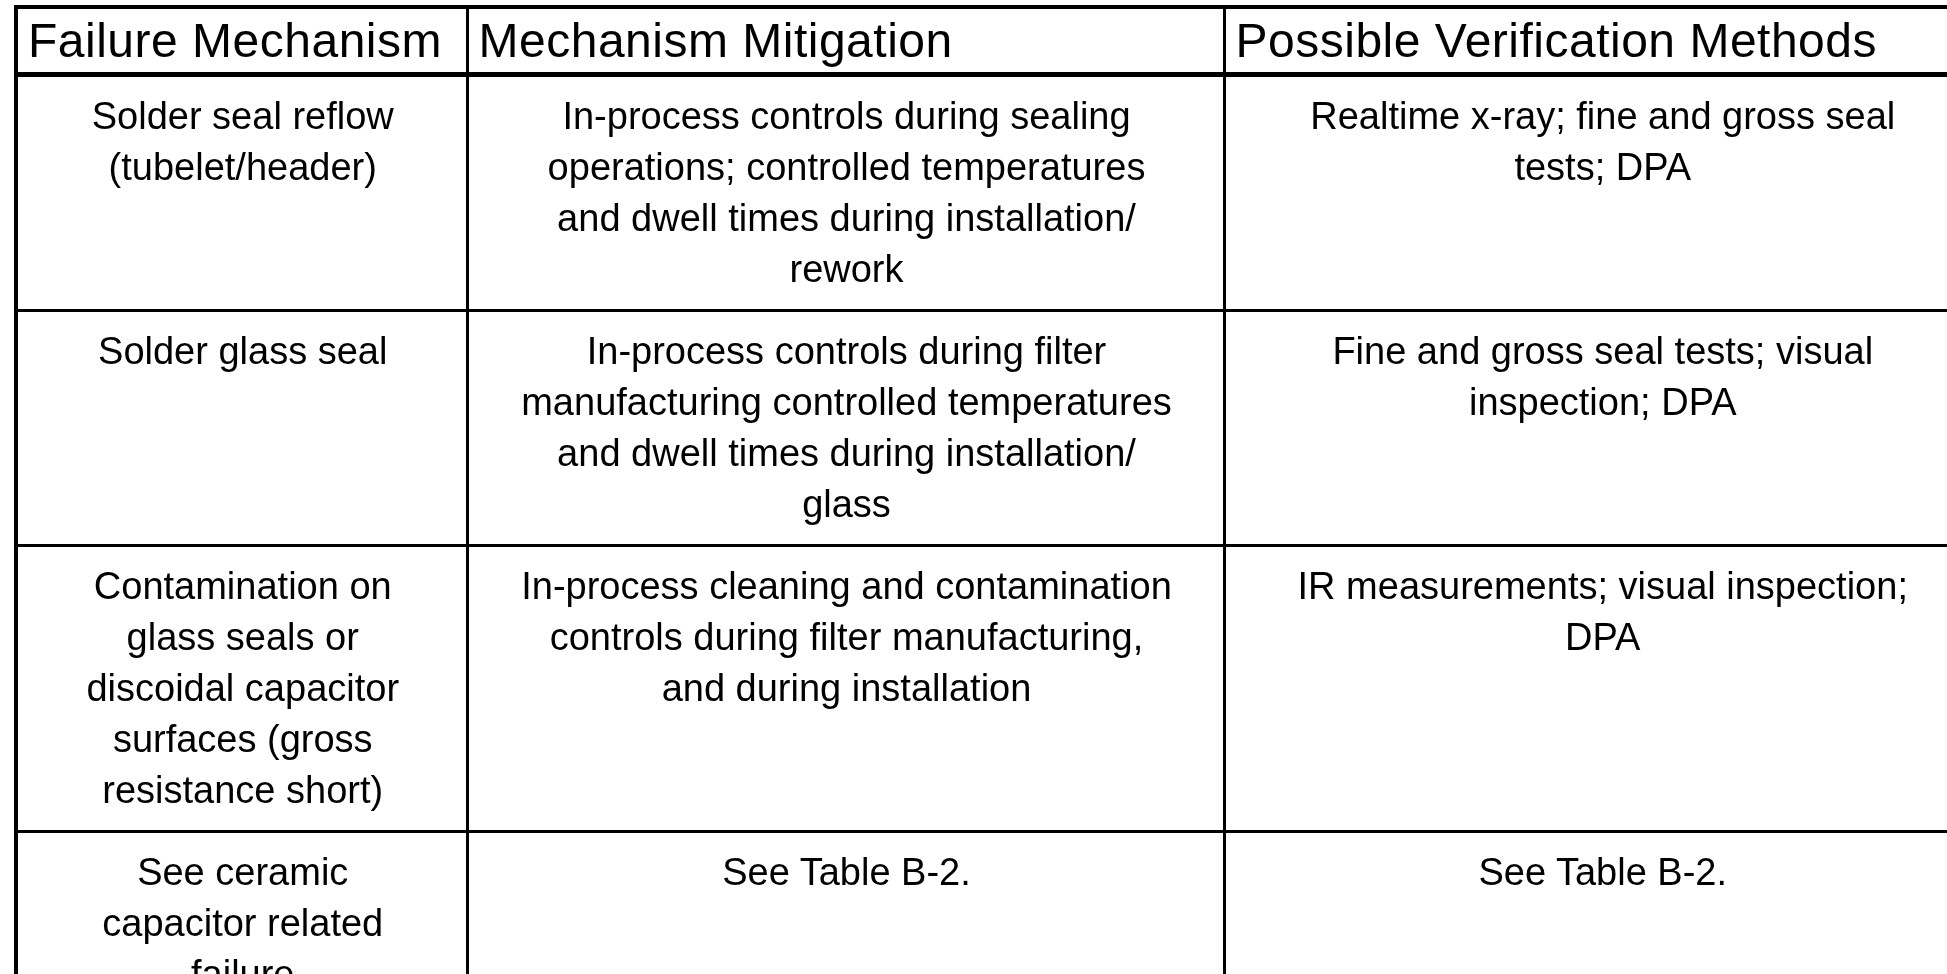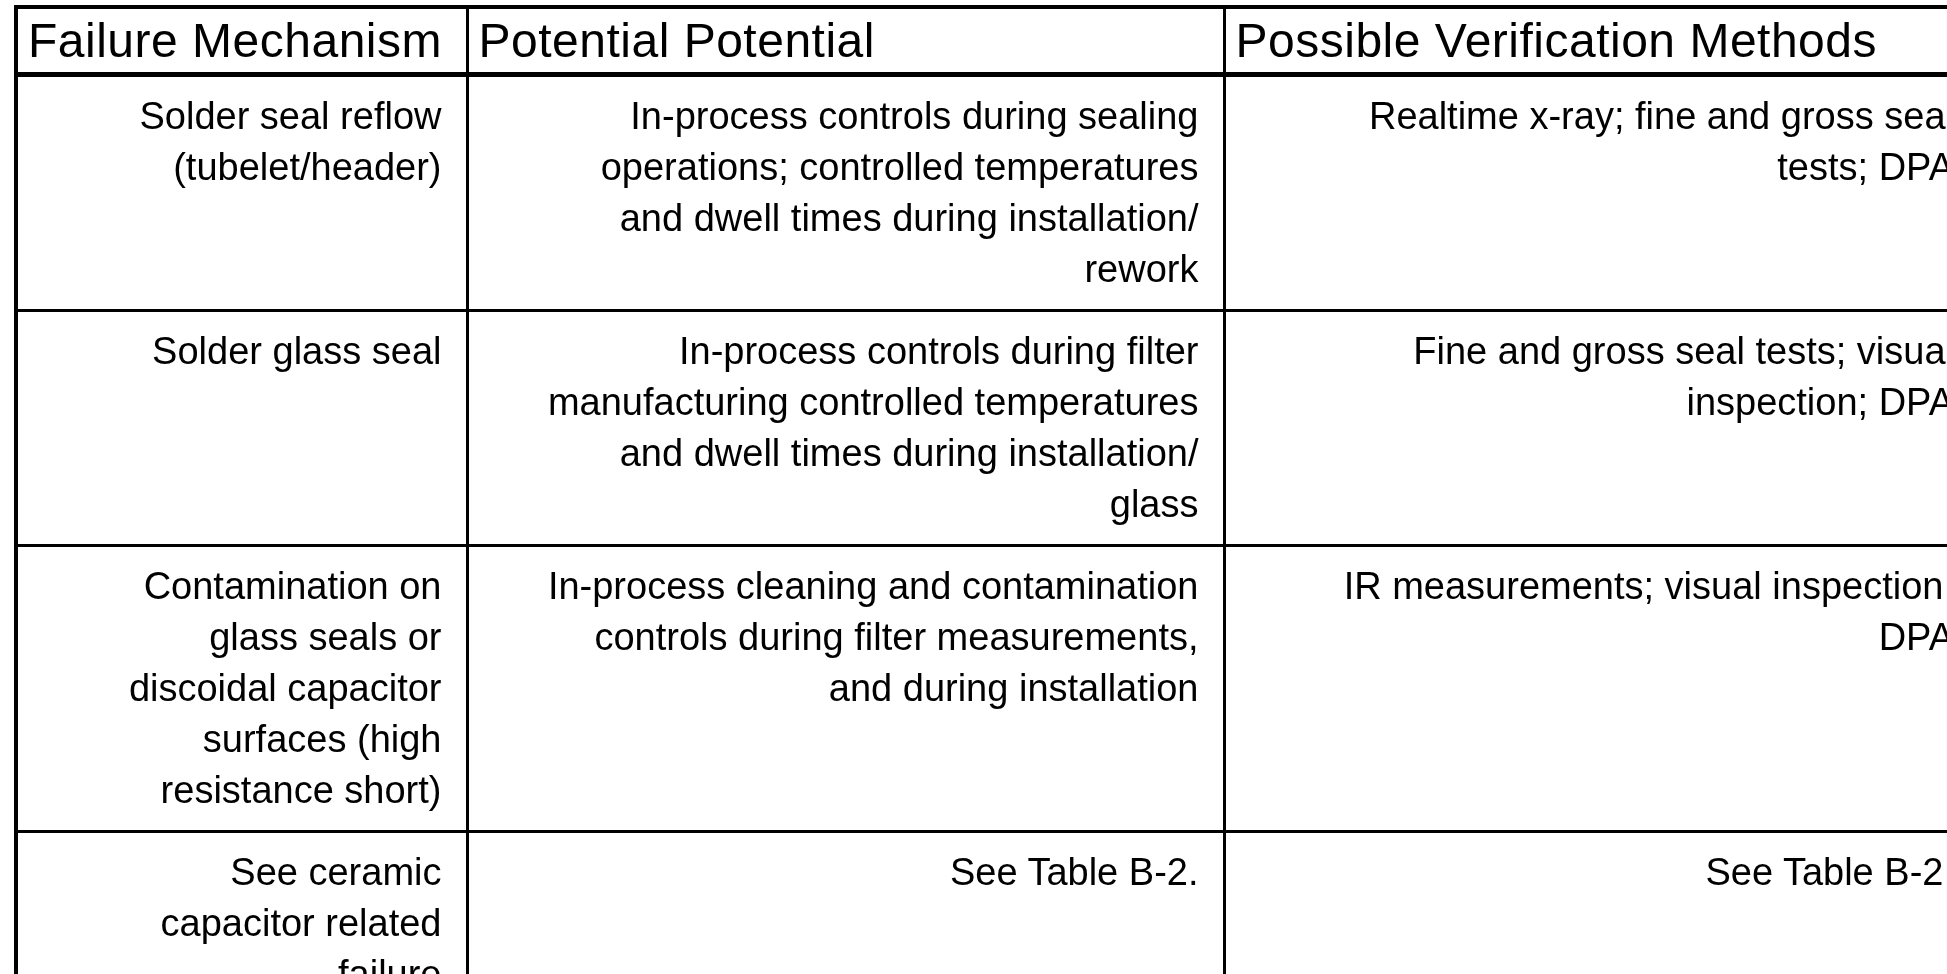--- a/index.html
+++ b/index.html
@@ -38,21 +38,21 @@
     text-align: left;
     vertical-align: middle;
     padding: 4px 10px;
     letter-spacing: 0.5px;
   }
   td.cell {
     border: 3px solid #000000;
     font-size: 38px;
     line-height: 51px;
     vertical-align: top;
-    text-align: right;
+    text-align: center;
     padding: 14px 24px 14px 26px;
     white-space: pre-line;
     overflow: hidden;
   }
   tr.row-1 { height: 210px; }
   tr.row-2 { height: 212px; }
   tr.row-3 { height: 259px; }
   tr.row-4 { height: 212px; }
 </style>
 </head>
@@ -61,21 +61,21 @@
 <div class="page">
   <table class="doc-table">
     <colgroup>
       <col class="c1">
       <col class="c2">
       <col class="c3">
     </colgroup>
     <thead>
       <tr>
         <th class="hdr">Failure Mechanism</th>
-        <th class="hdr">Potential Potential</th>
+        <th class="hdr">Mechanism Mitigation</th>
         <th class="hdr">Possible Verification Methods</th>
       </tr>
     </thead>
     <tbody>
       <tr class="row-1">
         <td class="cell">Solder seal reflow
 (tubelet/header)</td>
         <td class="cell">In-process controls during sealing
 operations; controlled temperatures
 and dwell times during installation/
@@ -89,24 +89,24 @@
 manufacturing controlled temperatures
 and dwell times during installation/
 glass</td>
         <td class="cell">Fine and gross seal tests; visual
 inspection; DPA</td>
       </tr>
       <tr class="row-3">
         <td class="cell">Contamination on
 glass seals or
 discoidal capacitor
-surfaces (high
+surfaces (gross
 resistance short)</td>
         <td class="cell">In-process cleaning and contamination
-controls during filter measurements,
+controls during filter manufacturing,
 and during installation</td>
         <td class="cell">IR measurements; visual inspection;
 DPA</td>
       </tr>
       <tr class="row-4">
         <td class="cell">See ceramic
 capacitor related
 failure
 mechanisms/modes</td>
         <td class="cell">See Table B-2.</td>

